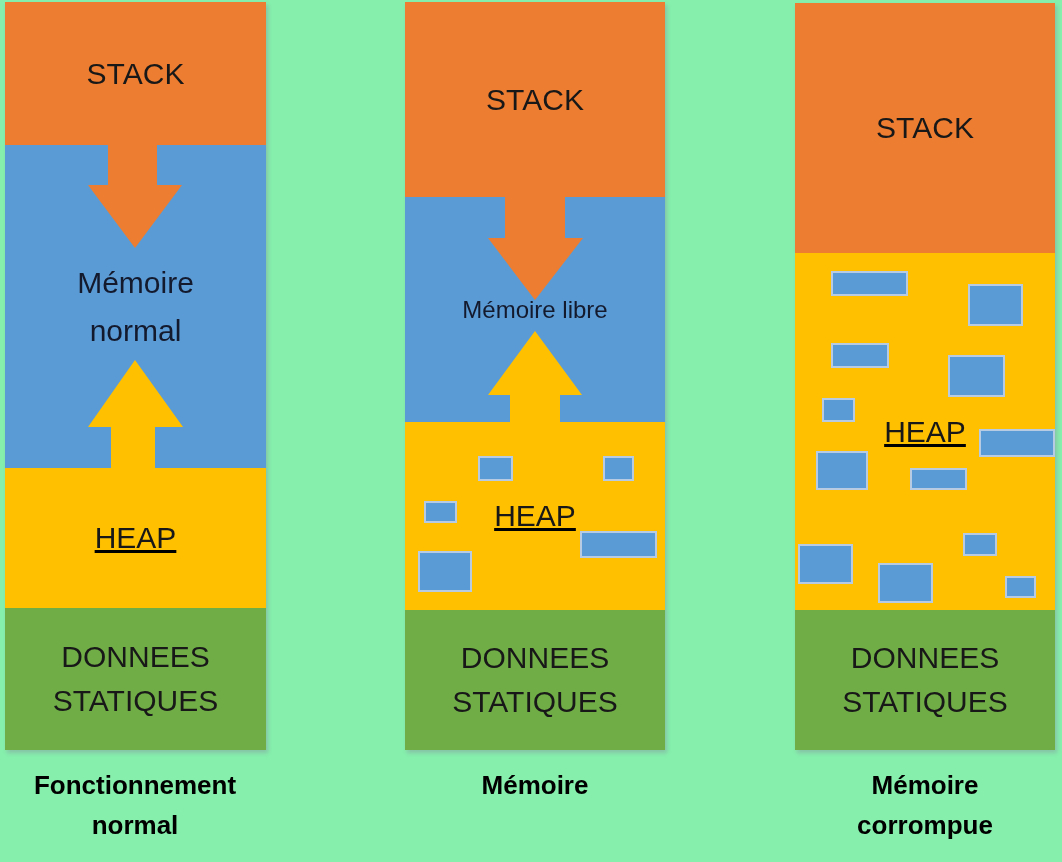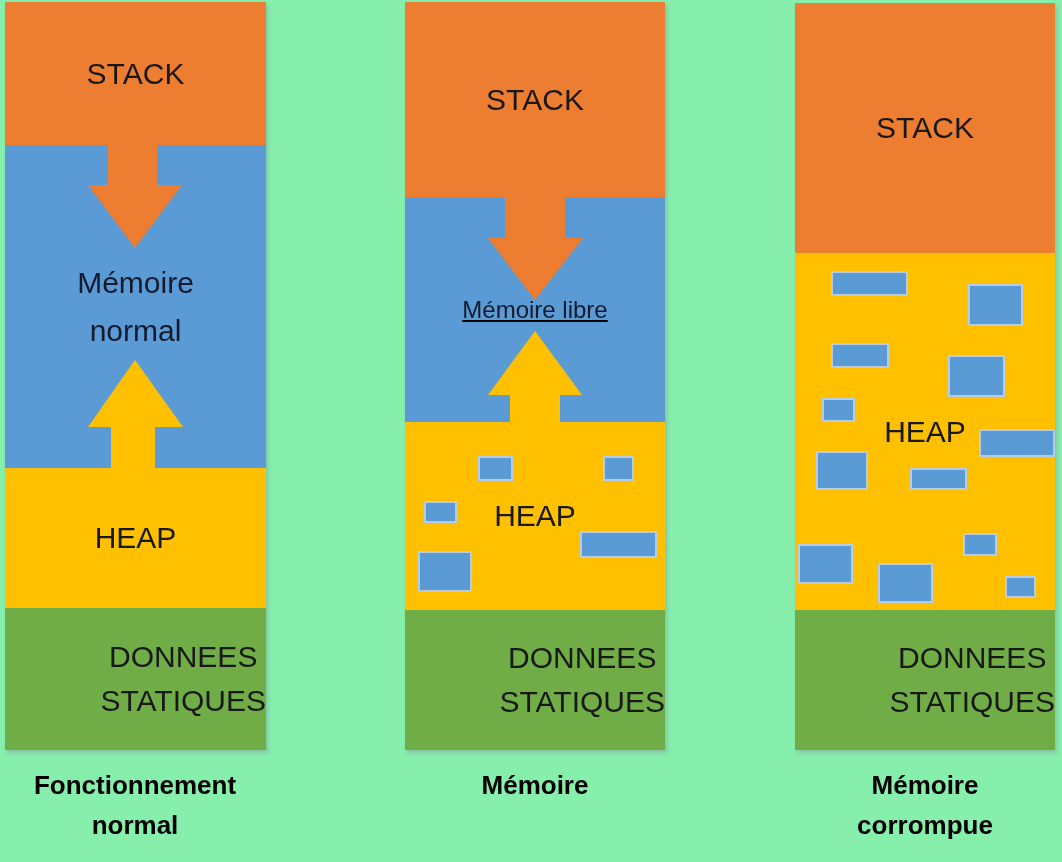--- a/index.html
+++ b/index.html
@@ -11,24 +11,24 @@
     position:relative;width:1062px;height:862px;background:#86efac;overflow:hidden;
     font-family:"Liberation Sans","DejaVu Sans",sans-serif;
   }
   .memcol{position:absolute;box-shadow:2px 3px 4px rgba(130,145,160,0.45);}
   .col1{left:5px;top:2px;width:261px;height:748px;}
   .col2{left:405px;top:2px;width:260px;height:748px;}
   .col3{left:795px;top:3px;width:260px;height:747px;}
   .sec{position:relative;width:100%;display:flex;flex-direction:column;align-items:center;justify-content:center;}
   .sec-stack{background:var(--stack);}
   .sec-free{background:var(--free);}
-  .sec-heap{background:var(--heap);}
-  .sec-static{background:var(--static);align-items:flex-end;}
+  .sec-heap{background:var(--heap);text-decoration:underline;}
+  .sec-static{background:var(--static);}
   .col1 .sec-stack{height:143px;} .col1 .sec-free{height:323px;} .col1 .sec-heap{height:140px;} .col1 .sec-static{height:142px;}
-  .col2 .sec-stack{height:195px;} .col2 .sec-free{height:225px;text-decoration:underline;} .col2 .sec-heap{height:188px;} .col2 .sec-static{height:140px;}
+  .col2 .sec-stack{height:195px;} .col2 .sec-free{height:225px;} .col2 .sec-heap{height:188px;} .col2 .sec-static{height:140px;}
   .col3 .sec-stack{height:250px;} .col3 .sec-heap{height:357px;} .col3 .sec-static{height:140px;}
   .blk-label{color:var(--labeltext);font-size:30px;line-height:44px;text-align:center;z-index:3;position:relative;}
   .free-label{color:var(--freetext);font-size:30px;line-height:48px;text-align:center;z-index:3;position:relative;}
   .free-label.small{font-size:24px;line-height:30px;}
   .arrows{position:absolute;left:0;top:0;width:100%;height:100%;z-index:2;pointer-events:none;}
   .fraglayer{position:absolute;left:0;top:0;width:100%;height:100%;z-index:1;pointer-events:none;}
   .fragment{position:absolute;background:var(--frag);border:2px solid var(--fragborder);box-sizing:border-box;}
   .caption{position:absolute;top:765px;width:300px;text-align:center;color:var(--captiontext);
     font-size:26px;line-height:40px;font-weight:bold;}
   .cap1{left:-15px;} .cap2{left:385px;} .cap3{left:775px;}

